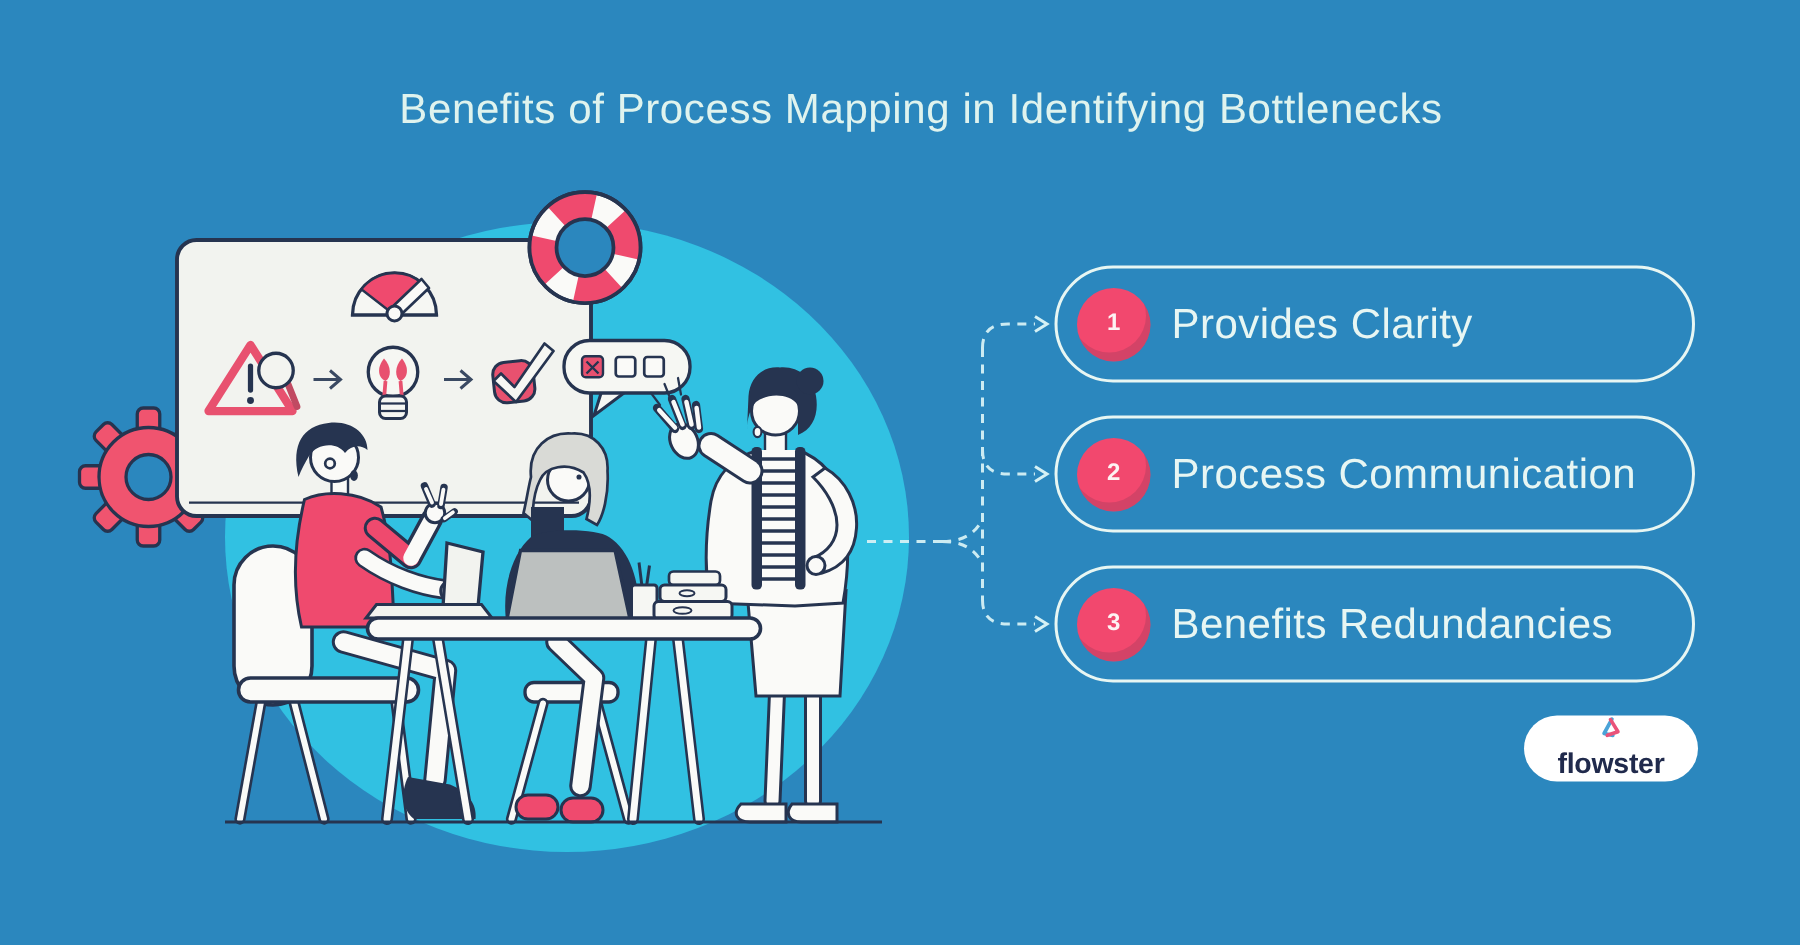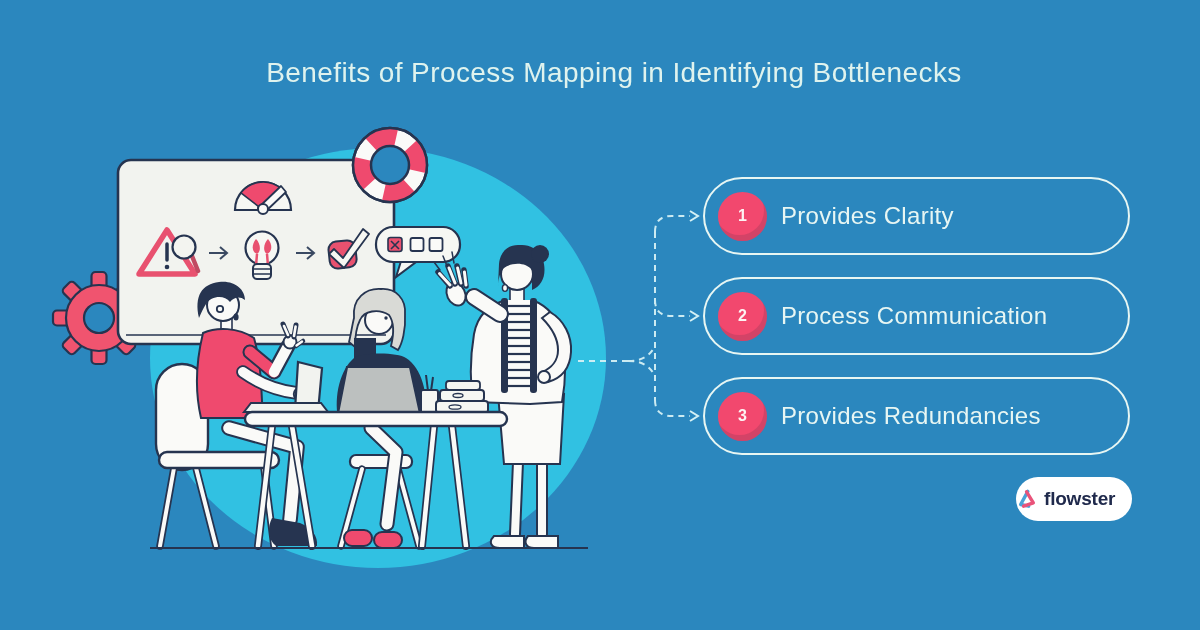--- a/index.html
+++ b/index.html
@@ -19,27 +19,27 @@
     border:2px solid #E7F6F3;border-radius:39px;
     display:flex;align-items:center;gap:14px;padding-left:13px;
   }
   .pill .num{
     width:49px;height:49px;border-radius:50%;background:#F2486E;
     box-shadow:inset -3px -6px 0 rgba(31,42,66,.14);
     color:#FDF3F3;font-weight:700;font-size:16px;
     display:flex;align-items:center;justify-content:center;flex:0 0 auto;
   }
   .pill .label{
-    font-size:24px;font-weight:400;letter-spacing:.3px;color:#E7F6F3;white-space:nowrap;
+    font-size:28px;font-weight:400;letter-spacing:.3px;color:#E7F6F3;white-space:nowrap;
   }
   .pill1{top:177px}.pill2{top:277px}.pill3{top:377px}
   .logo-pill{
     position:absolute;left:1016px;top:477px;width:116px;height:44px;
     background:#FFFFFF;border-radius:22px;
-    display:flex;align-items:center;gap:6px;
+    display:flex;align-items:center;gap:6px;flex-direction:column;
   }
   .logo-text{font-size:19px;font-weight:700;color:#202A4C;letter-spacing:-.2px;}
 </style>
 </head>
 <body>
 
 <div class="canvas">
 
   <div class="title">Benefits of Process Mapping in Identifying Bottlenecks</div>
 
@@ -313,21 +313,21 @@
   <div class="pill pill1">
     <div class="num">1</div>
     <div class="label">Provides Clarity</div>
   </div>
   <div class="pill pill2">
     <div class="num">2</div>
     <div class="label">Process Communication</div>
   </div>
   <div class="pill pill3">
     <div class="num">3</div>
-    <div class="label">Provides Redundancies</div>
+    <div class="label">Benefits Redundancies</div>
   </div>
 
   <div class="logo-pill">
     <svg width="22" height="22" viewBox="0 0 26 26">
       <path d="M14,4 L5.5,19.5 L15,21.5" fill="none" stroke="#4AA3D8" stroke-width="4" stroke-linecap="round" stroke-linejoin="round"></path>
       <path d="M9,21.5 L20.5,17.5 L12.5,4.5" fill="none" stroke="#E9537A" stroke-width="4" stroke-linecap="round" stroke-linejoin="round"></path>
     </svg>
     <span class="logo-text">flowster</span>
   </div>
 

